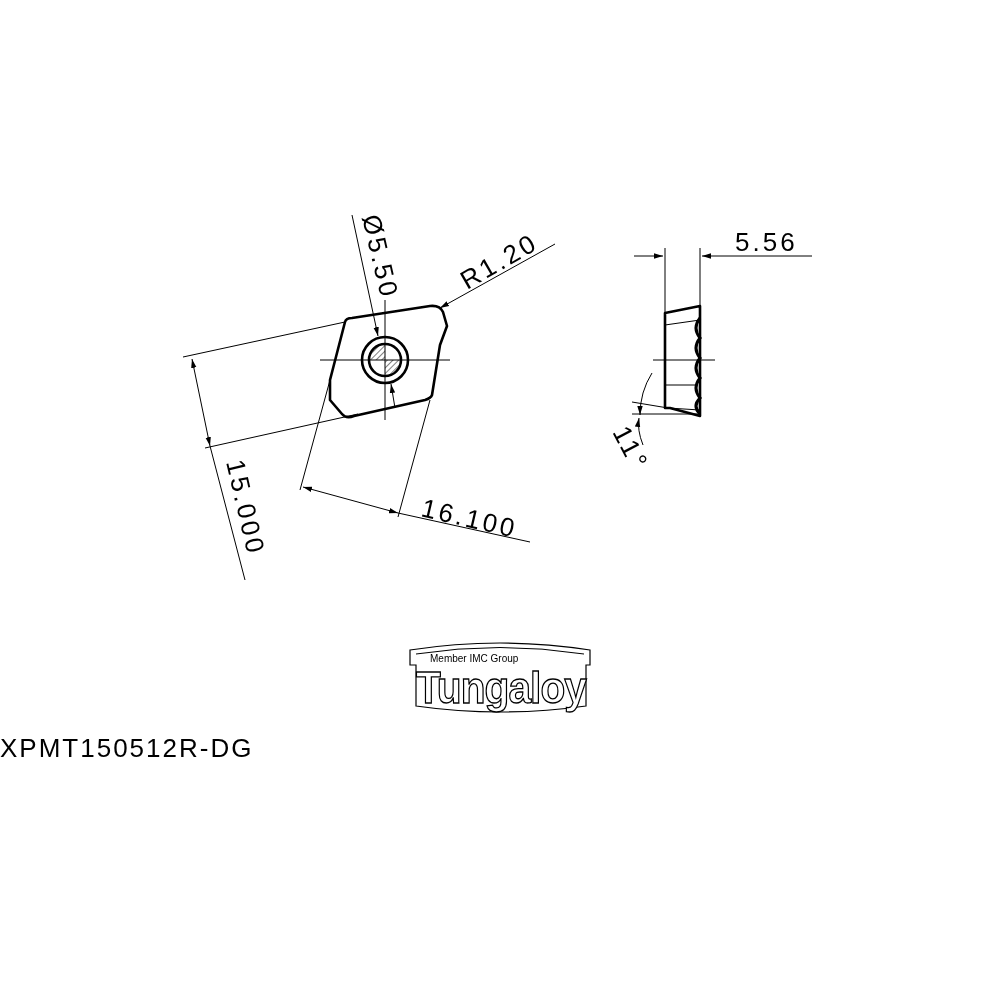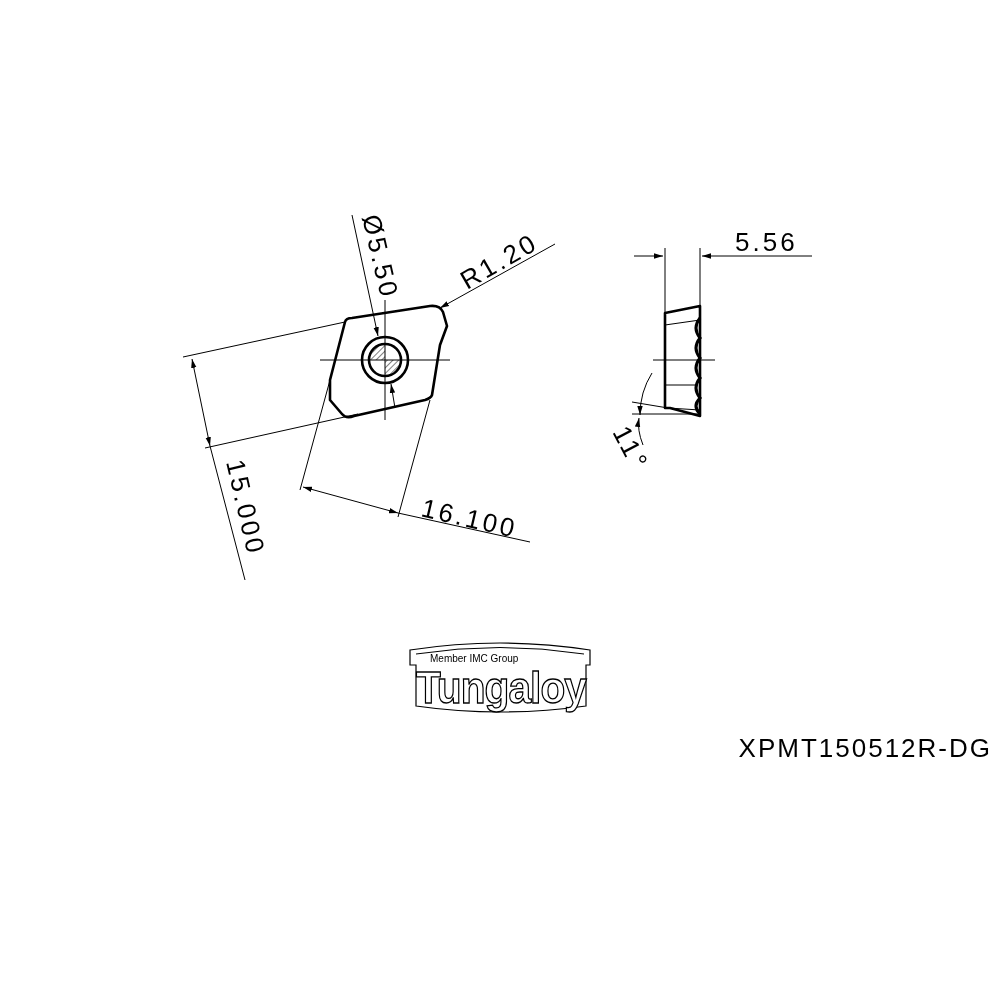--- a/index.html
+++ b/index.html
@@ -3,21 +3,21 @@
 <meta charset="utf-8">
 <style>
   html,body{margin:0;padding:0;background:#ffffff;}
   body{width:1000px;height:1000px;position:relative;overflow:hidden;font-family:"Liberation Sans",sans-serif;}
   #drawing{position:absolute;left:0;top:0;width:1000px;height:1000px;}
   .thin{stroke:#000;stroke-width:1;fill:none;}
   .thick{stroke:#000;stroke-width:2.6;fill:none;stroke-linejoin:round;}
   .dimtext{font-family:"Liberation Sans",sans-serif;font-size:26px;fill:#000;letter-spacing:3px;}
   .logo-text-small{font-family:"Liberation Sans",sans-serif;font-size:10px;fill:#000;}
   .logo-text-big{font-family:"Liberation Sans",sans-serif;font-size:44px;font-weight:bold;fill:#fff;stroke:#000;stroke-width:1.3;letter-spacing:-1px;}
-  #part-number{position:absolute;left:0;width:992px;top:733px;text-align:right;font-family:"Liberation Sans",sans-serif;font-size:26px;letter-spacing:2px;color:#000;}
+  #part-number{position:absolute;left:0;width:992px;top:733px;text-align:left;font-family:"Liberation Sans",sans-serif;font-size:26px;letter-spacing:2px;color:#000;}
 </style>
 </head>
 <body>
 
 <svg id="drawing" viewBox="0 0 1000 1000" xmlns="http://www.w3.org/2000/svg">
   <defs>
     <pattern id="hatch" width="4" height="4" patternUnits="userSpaceOnUse" patternTransform="rotate(45)">
       <line x1="0" y1="0" x2="0" y2="4" stroke="#000" stroke-width="1"></line>
     </pattern>
     <marker id="arr" viewBox="0 0 10 10" refX="10" refY="5" markerWidth="9" markerHeight="9" orient="auto-start-reverse">

